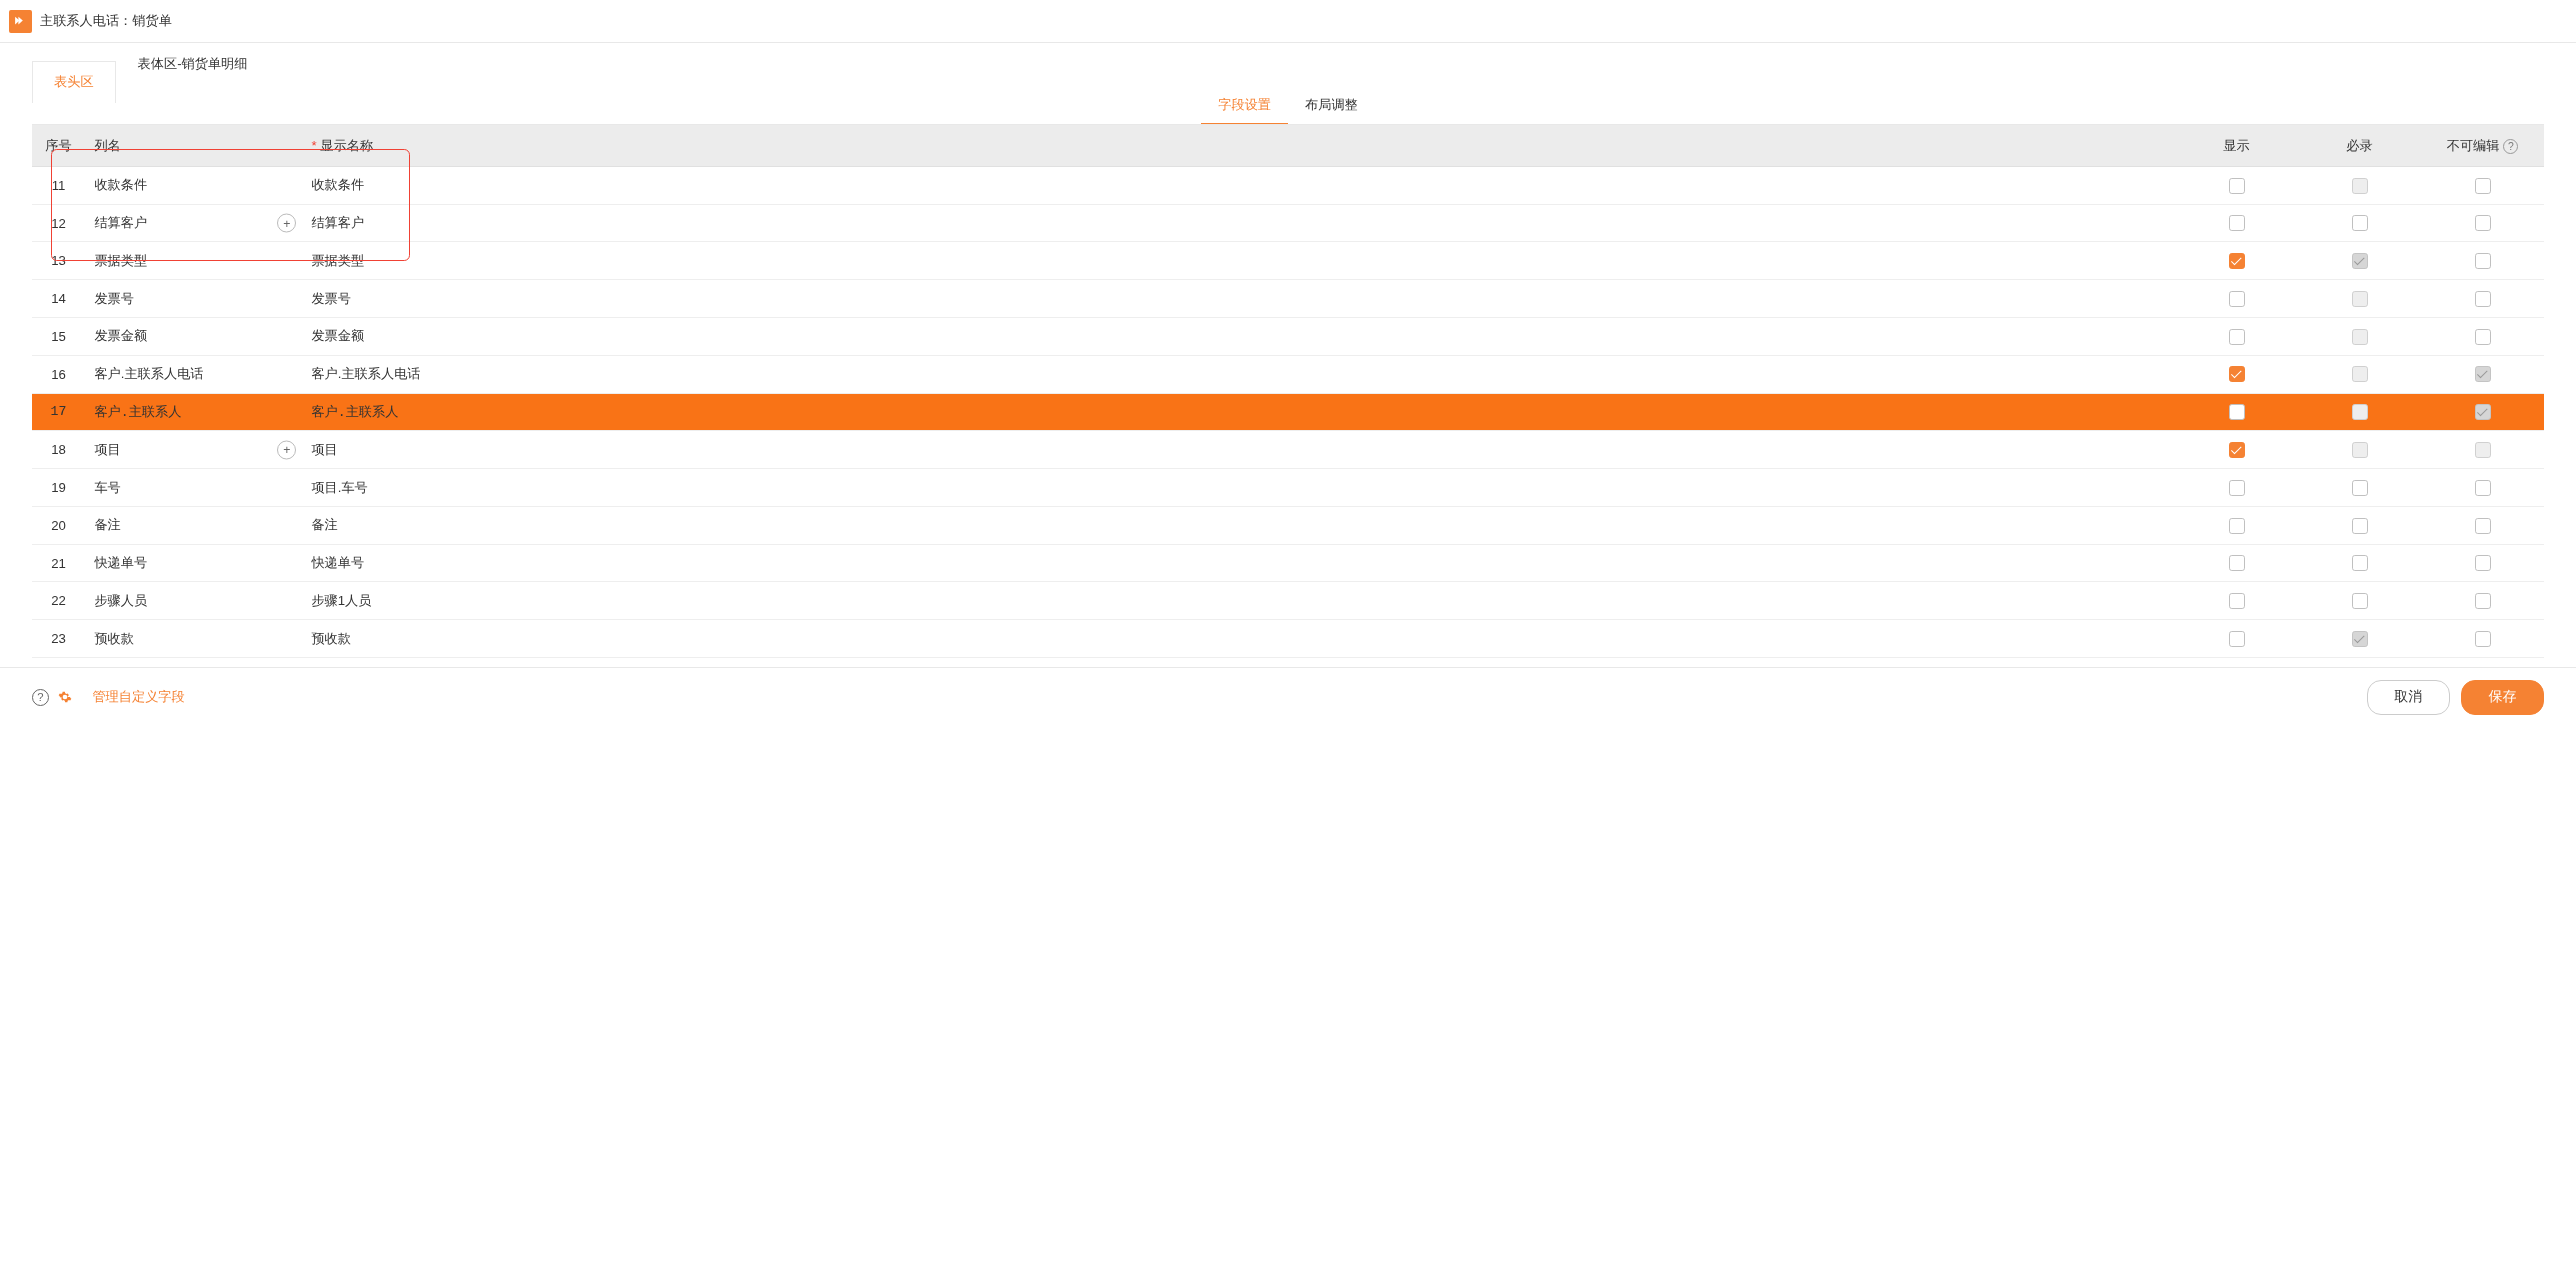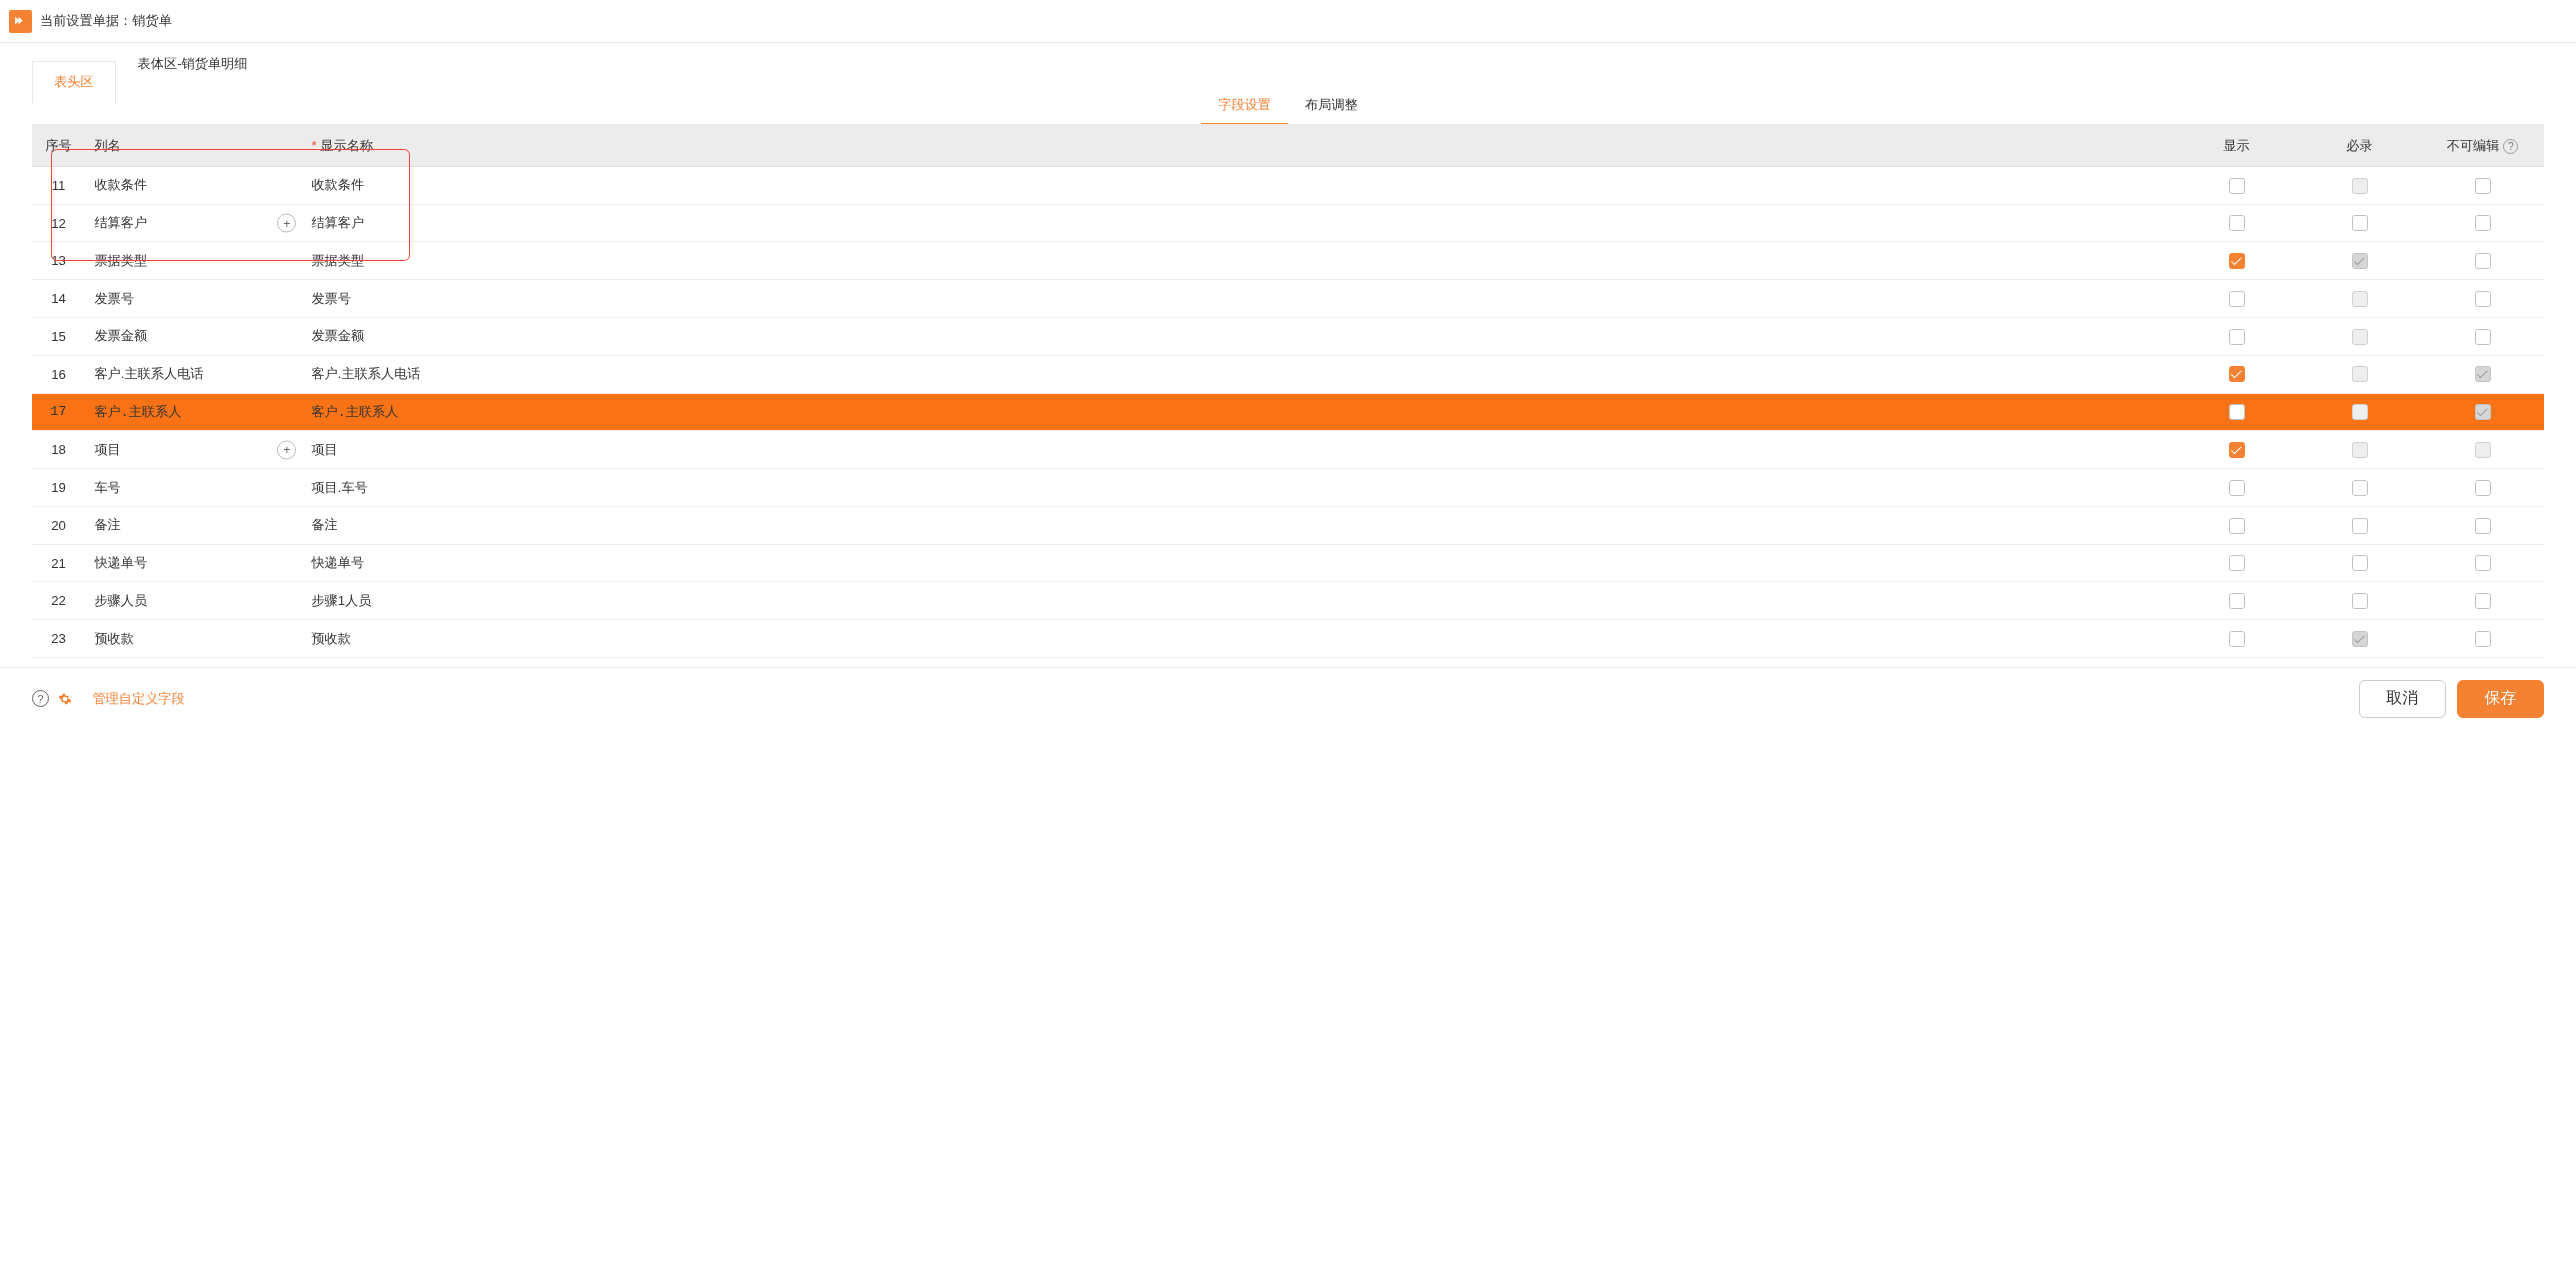--- a/index.html
+++ b/index.html
@@ -42,40 +42,40 @@
 .highlight-box { border: 1.9px solid #f04134; border-radius: 5.7px; position: absolute; pointer-events: none; }
 
 .rows-container { position: relative; }
 
 .footer-bar { display: flex; align-items: center; justify-content: space-between; padding: 11.3px 32px; border-top: 0.9px solid #e8e8e8; margin-top: 9.4px; }
 .footer-left { display: flex; align-items: center; gap: 9.4px; }
 .help-icon { width: 17px; height: 17px; border: 1.4px solid #666; border-radius: 50%; display: inline-flex; align-items: center; justify-content: center; font-size: 11.3px; color: #666; }
 .manage-link { color: #f58233; cursor: pointer; display: inline-flex; align-items: center; gap: 20px; }
 .gear-icon { width: 14px; height: 14px; }
 .footer-right { display: flex; gap: 11.3px; }
-.btn { padding: 7.6px 26.5px; border-radius: 6px; cursor: pointer; font-size: 16px; }
+.btn { padding: 7.6px 26.5px; border-radius: 14px; cursor: pointer; font-size: 14px; }
 .btn-default { background: #fff; border: 0.9px solid #ccc; color: #333; }
 .btn-primary { background: #f58233; border: 0.9px solid #f58233; color: #fff; }
 
 .help-q { width: 15px; height: 15px; border: 0.9px solid #999; border-radius: 50%; display: inline-flex; align-items: center; justify-content: center; font-size: 10.4px; color: #777; margin-left: 3.8px; vertical-align: middle; }
 
 .name-cell { position: relative; display: block; padding-right: 26.5px; }
 </style>
 </head>
 <body>
 
 <div class="page">
   <div class="header-bar">
     <span class="expand-icon">
       <svg viewBox="0 0 24 24">
           <path d="M8 5l8 7-8 7z"></path>
           <path d="M2 5l8 7-8 7z"></path>
         </svg>
     </span>
-    <span>当前设置单据：销货单</span>
+    <span>主联系人电话：销货单</span>
   </div>
 
   <div class="tabs-top" id="tabs-top">
       <div class="tab-top active">表头区</div>
       <div class="tab-top">表体区-销货单明细</div>
     </div>
 
   <div class="sub-tabs" id="sub-tabs">
       <div class="sub-tab active">字段设置</div>
       <div class="sub-tab">布局调整</div>

